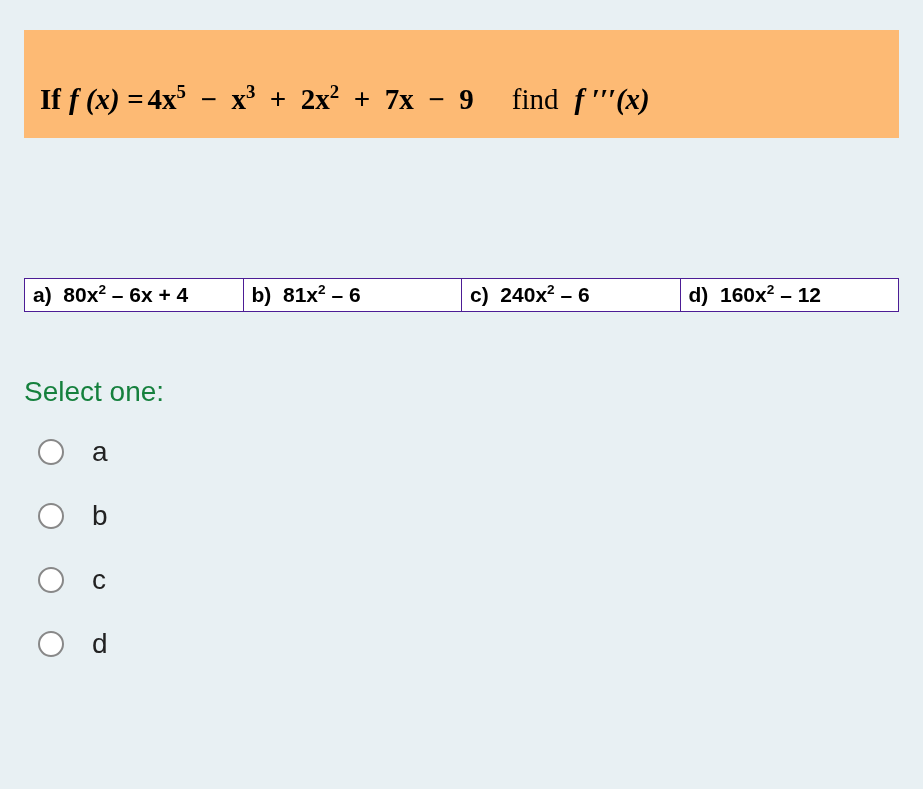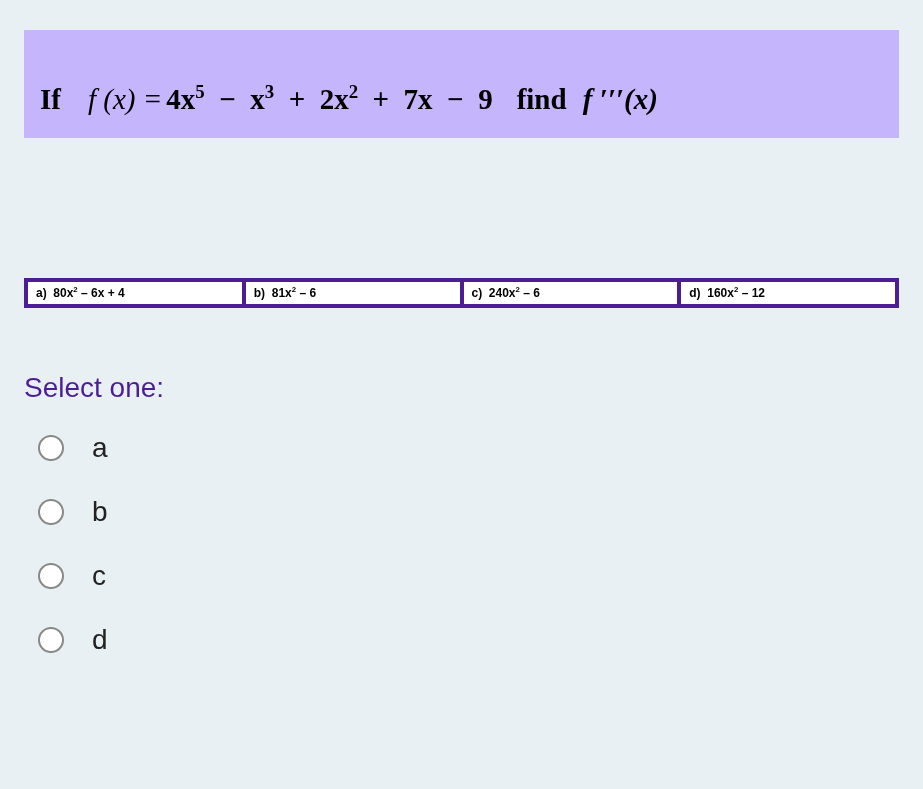--- a/index.html
+++ b/index.html
@@ -11,77 +11,76 @@
       background: #e8f0f3;
       font-family: Arial, Helvetica, sans-serif;
       width: 923px;
       height: 789px;
       padding: 0;
     }
     .container {
       padding: 0 24px;
     }
     .question-box {
-      background: #c4b5fd;
+      background: #fdba74;
       padding: 18px 16px 22px 16px;
       margin-top: 30px;
       font-size: 29px;
       font-family: 'Times New Roman', serif;
     }
     .question-text {
       display: flex;
       align-items: baseline;
       gap: 0;
     }
     .q-if {
       font-weight: bold;
       margin-right: 8px;
     }
     .q-fx {
       font-style: italic;
-      font-weight: normal;
-      margin-left: 19px;
+      font-weight: bold;
     }
     .q-expr {
       font-weight: bold;
       margin-left: 4px;
       margin-top: 35px;
     }
     .q-find {
-      font-weight: bold;
-      margin-left: 24px;
+      font-weight: normal;
+      margin-left: 38px;
     }
     .q-fprime {
       font-style: italic;
       font-weight: bold;
       margin-left: 16px;
     }
     sup {
       font-size: 0.65em;
       vertical-align: super;
       line-height: 0;
     }
     .answer-table {
       margin-top: 140px;
       border-collapse: collapse;
       width: 100%;
       background: #ffffff;
     }
     .answer-table td {
-      border: 4px solid #4c1d95;
+      border: 1px solid #4c1d95;
       padding: 4px 8px;
-      font-size: 12px;
+      font-size: 21px;
       font-family: Arial, sans-serif;
       font-weight: bold;
       width: 25%;
     }
     .select-label {
       margin-top: 64px;
       font-size: 28px;
-      color: #4c1d95;
+      color: #15803d;
       font-family: Arial, sans-serif;
     }
     .options {
       margin-top: 28px;
     }
     .option-row {
       display: flex;
       align-items: center;
       margin-bottom: 32px;
       cursor: pointer;

